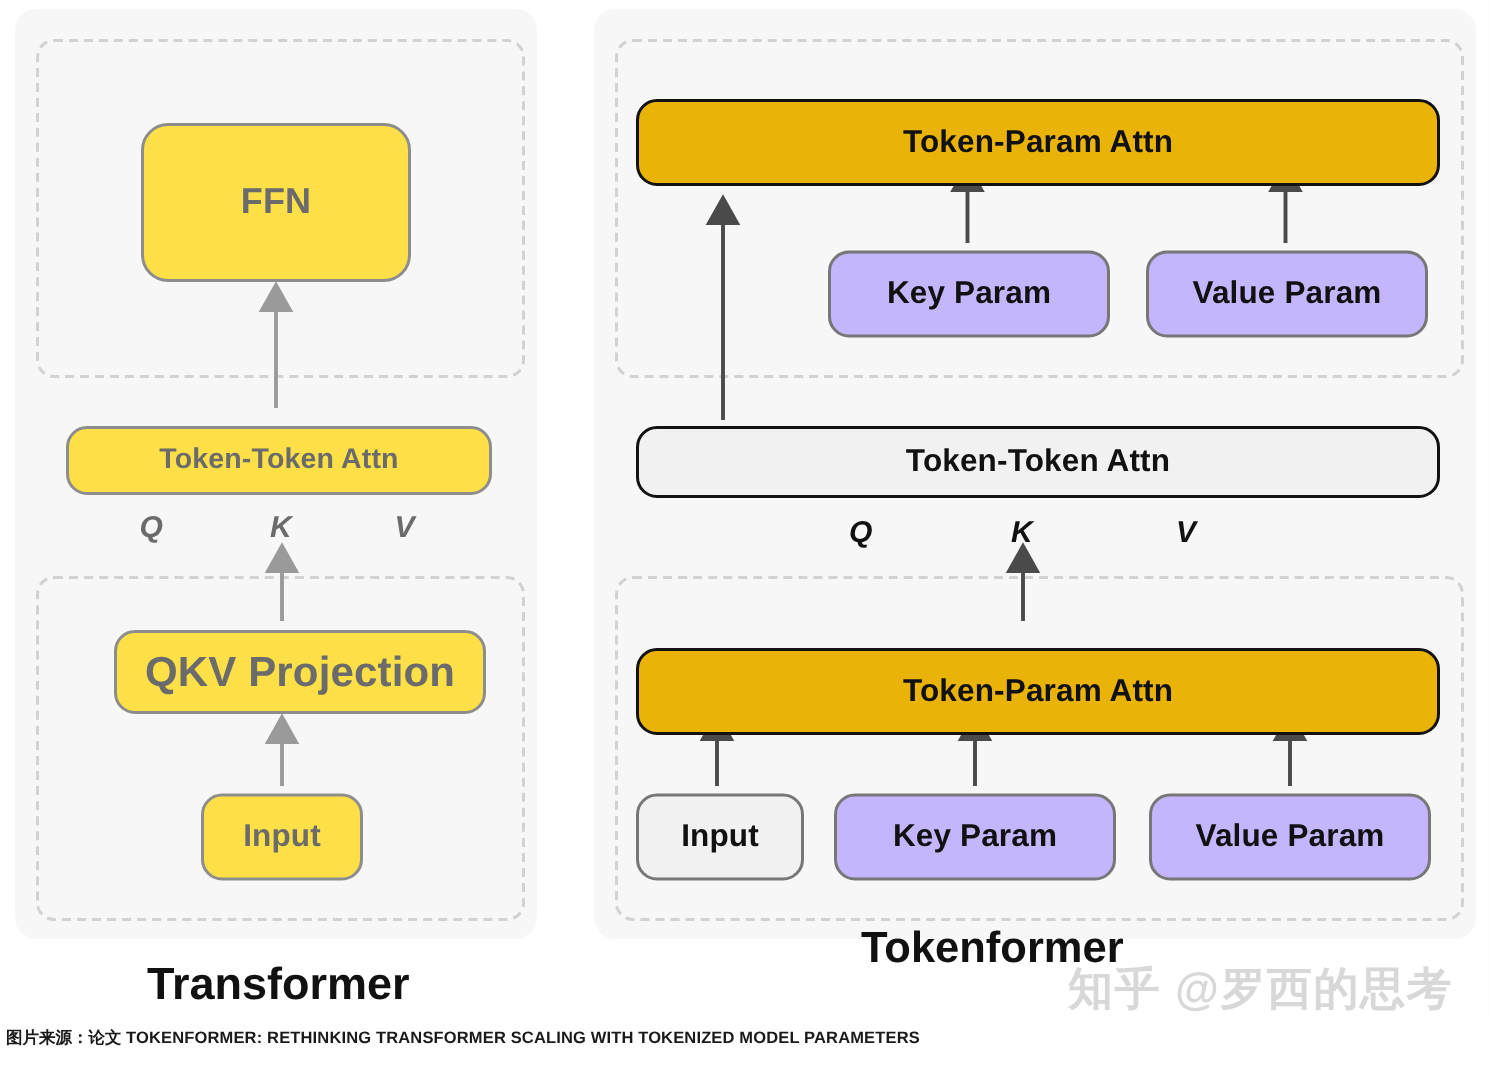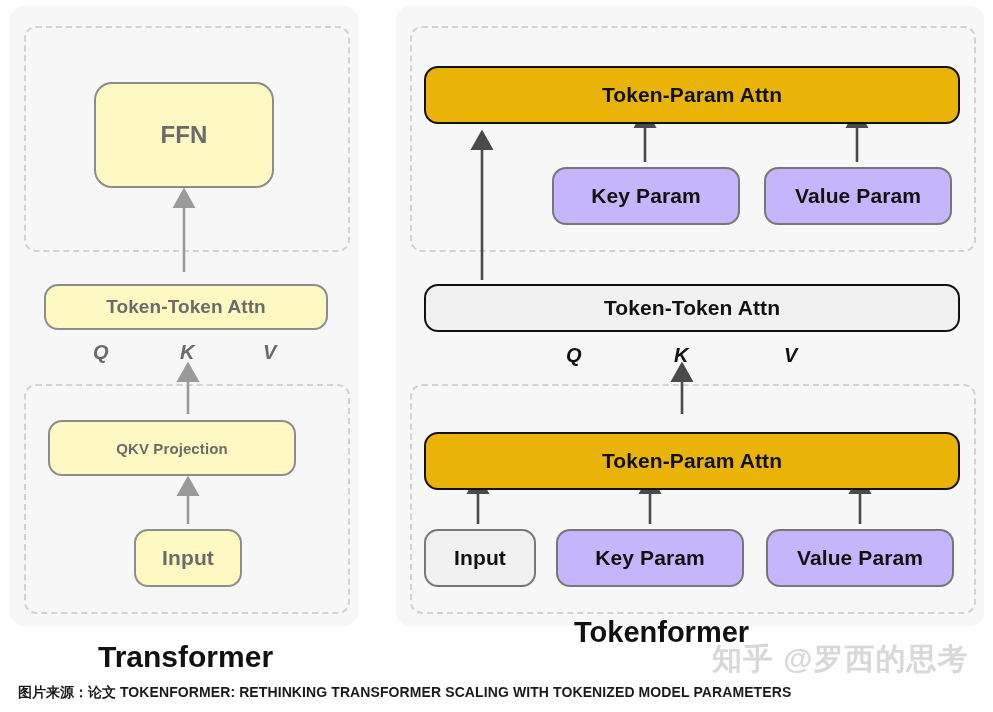--- a/index.html
+++ b/index.html
@@ -30,21 +30,21 @@
     position:absolute;
     box-sizing:border-box;
     display:flex;align-items:center;justify-content:center;
     border-radius:12px;
     font-weight:bold;
     letter-spacing:.1px;
     white-space:nowrap;
   }
   
   .node.muted{
-    background:#fef9c3;
+    background:#fde047;
     border:2px solid #8d8d8d;
     color:#6b6b6b;
   }
   
   .node.strong{
     background:#f1f1f1;
     border:2.5px solid #121212;
     color:#111111;
   }
   .node.blue{
@@ -60,21 +60,21 @@
   }
   .node.plain{
     background:#f1f1f1;
     border:2px solid #777777;
     color:#111111;
   }
 
   
   #ffn-box        {left:94px; top:82px;  width:180px;height:106px;font-size:24px;border-radius:18px;}
   #l-tt-attn      {left:44px; top:284px; width:284px;height:46px; font-size:19px;border-radius:14px;}
-  #qkv-proj       {left:48px; top:420px; width:248px;height:56px; font-size:15px;border-radius:14px;}
+  #qkv-proj       {left:76px; top:420px; width:248px;height:56px; font-size:28px;border-radius:14px;}
   #l-input        {left:134px;top:529px; width:108px;height:58px; font-size:21px;border-radius:14px;}
 
   
   #r-tp-attn-top  {left:424px;top:54px;  width:536px;height:58px; font-size:21px;border-radius:14px;}
   #key-param-top  {left:552px;top:167px; width:188px;height:58px; font-size:21px;border-radius:14px;}
   #value-param-top{left:764px;top:167px; width:188px;height:58px; font-size:21px;border-radius:14px;}
   #r-tt-attn      {left:424px;top:284px; width:536px;height:48px; font-size:21px;border-radius:14px;}
   #r-tp-attn-bot  {left:424px;top:420px; width:536px;height:58px; font-size:21px;border-radius:14px;}
   #r-input        {left:424px;top:529px; width:112px;height:58px; font-size:21px;border-radius:14px;}
   #key-param-bot  {left:556px;top:529px; width:188px;height:58px; font-size:21px;border-radius:14px;}
@@ -100,22 +100,22 @@
   
   .caption{
     position:absolute;font-weight:bold;color:#111;
     white-space:nowrap;
   }
   #cap-transformer{left:78px;top:640px;font-size:30px;margin-left:20px;}
   #cap-tokenformer{left:574px;top:616px;font-size:29px;}
 
   
   #source-line{
-    position:absolute;left:18px;top:684px;
-    font-size:14px;font-weight:bold;color:#1a1a1a;white-space:nowrap;
+    position:absolute;left:4px;top:684px;
+    font-size:11px;font-weight:bold;color:#1a1a1a;white-space:nowrap;
   }
   #source-line .label{font-weight:bold;}
   #source-line .title{font-weight:bold;letter-spacing:.1px;}
 
   
   #watermark{
     position:absolute;left:712px;top:639px;
     font-size:30px;font-weight:bold;color:#d8d8d8;
     white-space:nowrap;letter-spacing:1px;
   }

